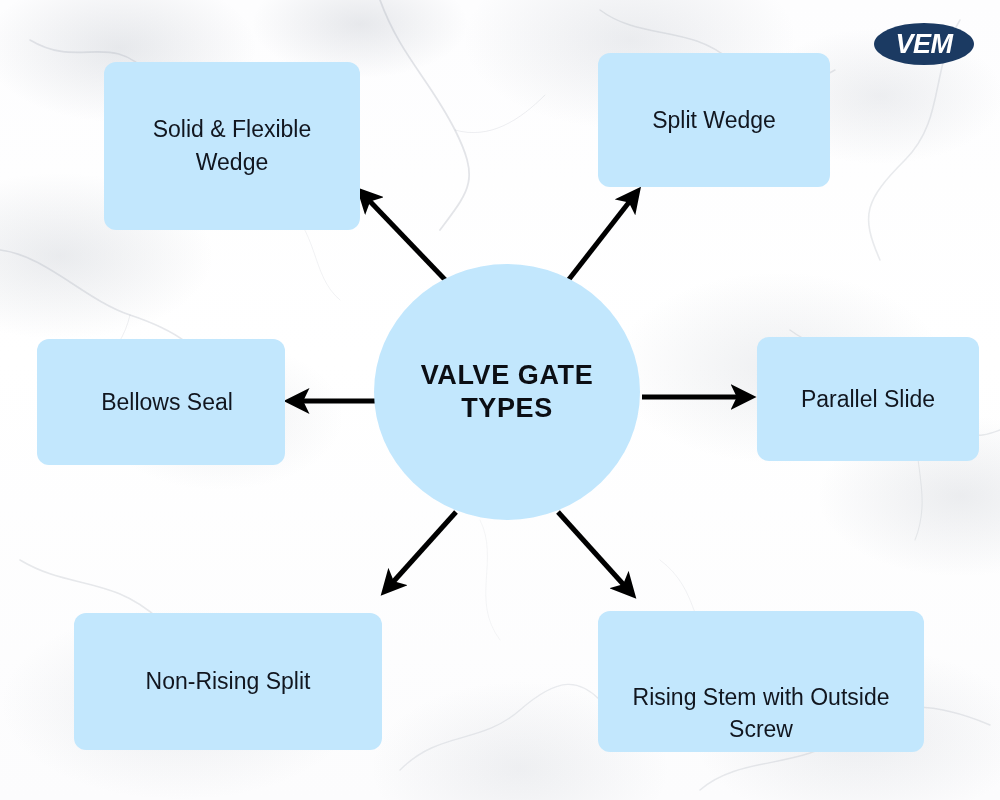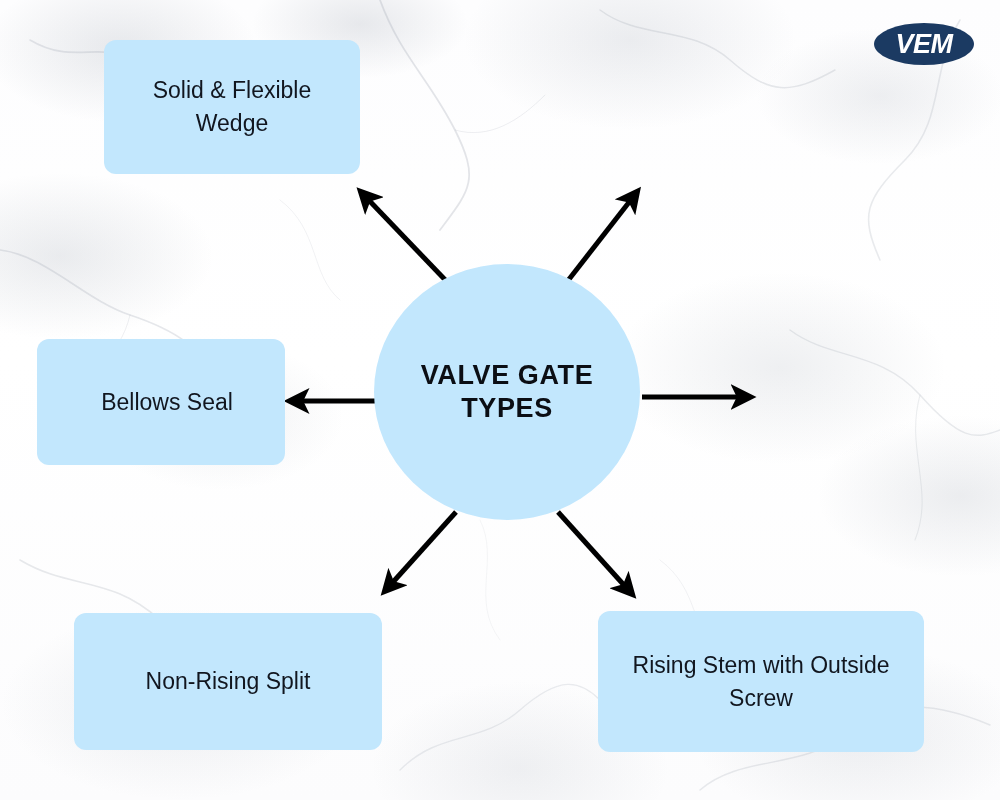--- a/index.html
+++ b/index.html
@@ -84,26 +84,26 @@
     justify-content: center;
     text-align: center;
     color: #11161f;
     font-size: 23px;
     line-height: 1.42;
     padding: 6px 14px;
     box-sizing: border-box;
   }
   .node-text { display: block; }
 
-  #node-solid-flexible-wedge { left: 104px; top:  40px; width: 256px; height: 134px; }
+  #node-solid-flexible-wedge { left: 104px; top:  62px; width: 256px; height: 168px; }
   #node-split-wedge          { left: 598px; top:  53px; width: 232px; height: 134px; }
   #node-bellows-seal         { left:  37px; top: 339px; width: 248px; height: 126px; padding-left: 26px; }
   #node-parallel-slide       { left: 757px; top: 337px; width: 222px; height: 124px; }
   #node-non-rising-stem      { left:  74px; top: 613px; width: 308px; height: 137px; }
-  #node-rising-stem-outside-screw { left: 598px; top: 611px; width: 326px; height: 141px; }
+  #node-rising-stem-outside-screw { left: 598px; top: 611px; width: 326px; height: 141px; align-items: flex-end; }
 
   
   .logo {
     position: absolute;
     right: 24px;
     top: 20px;
     width: 104px;
     height: 48px;
   }
 </style>
@@ -151,25 +151,31 @@
   </svg>
 
   <div class="hub">
     <div class="hub-label">VALVE GATE TYPES</div>
   </div>
 
   <div class="node" id="node-solid-flexible-wedge">
     <span class="node-text">Solid &amp; Flexible Wedge</span>
   </div>
 
+  <div class="node" id="node-split-wedge">
+    <span class="node-text">Split Wedge</span>
+  </div>
 
   <div class="node" id="node-bellows-seal">
     <span class="node-text">Bellows Seal</span>
   </div>
 
+  <div class="node" id="node-parallel-slide">
+    <span class="node-text">Parallel Slide</span>
+  </div>
 
   <div class="node" id="node-non-rising-stem">
     <span class="node-text">Non-Rising Split</span>
   </div>
 
   <div class="node" id="node-rising-stem-outside-screw">
     <span class="node-text">Rising Stem with Outside Screw</span>
   </div>
 
   <svg class="logo" viewBox="0 0 104 48">

